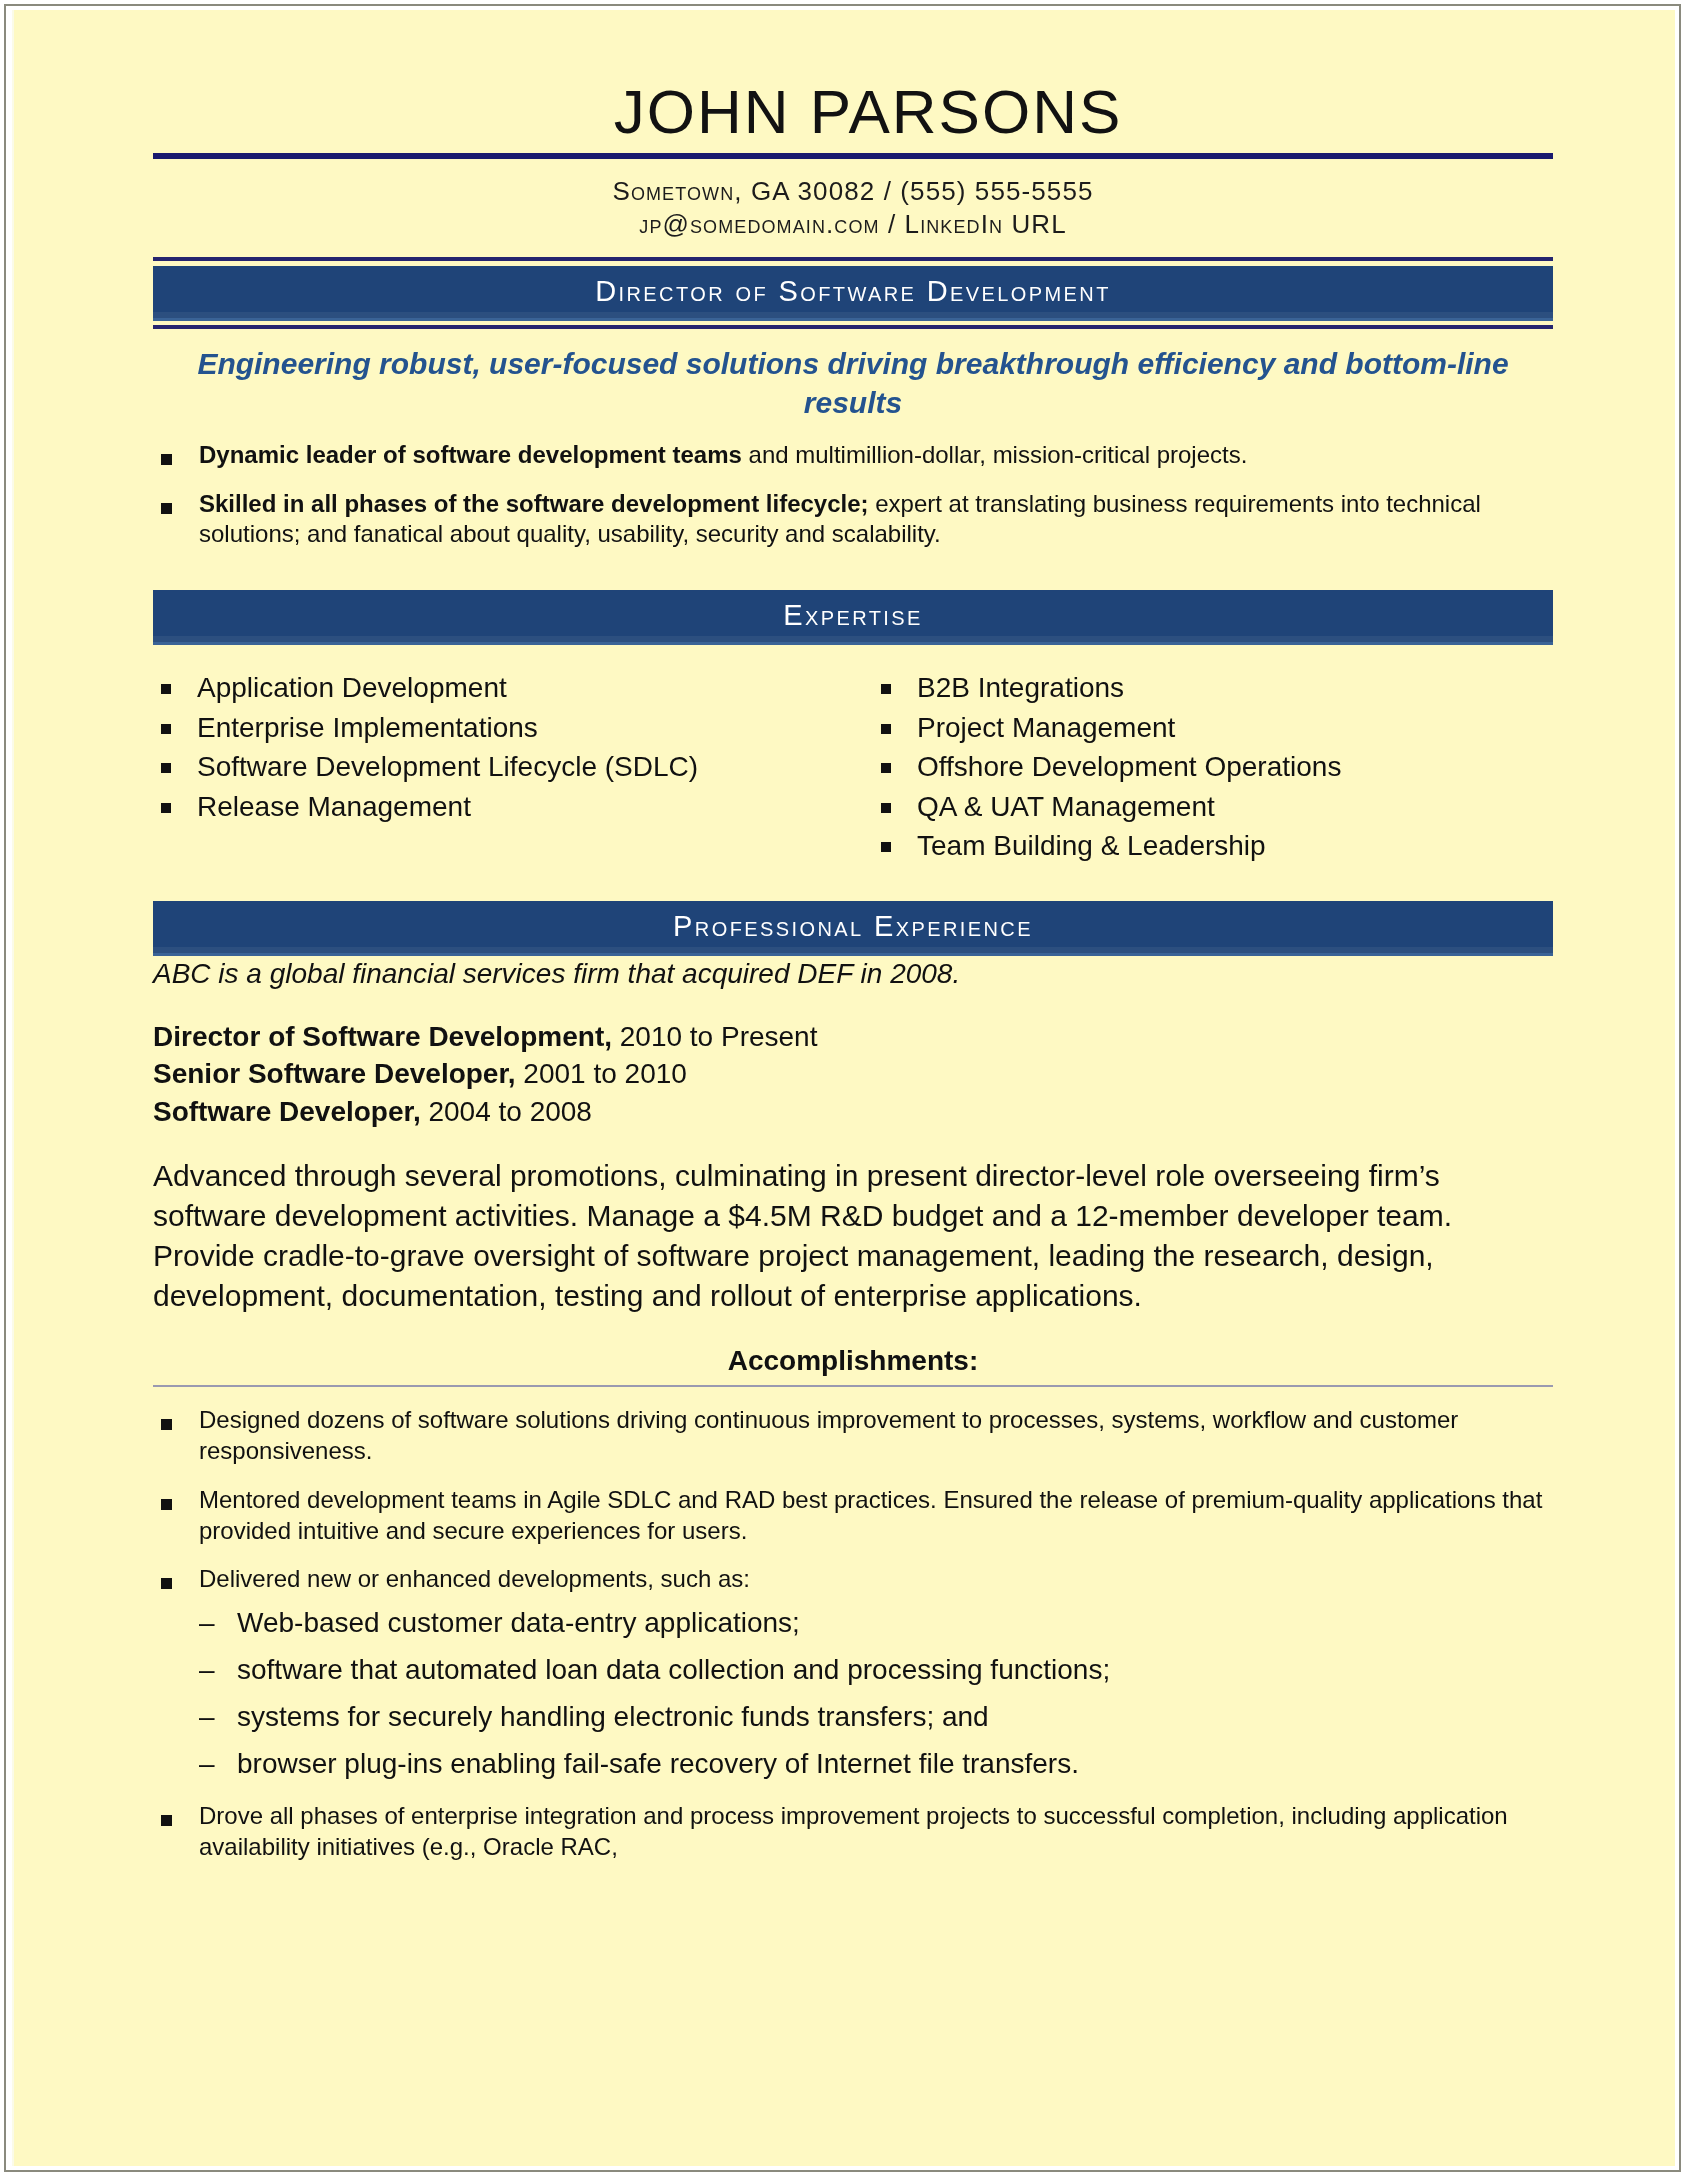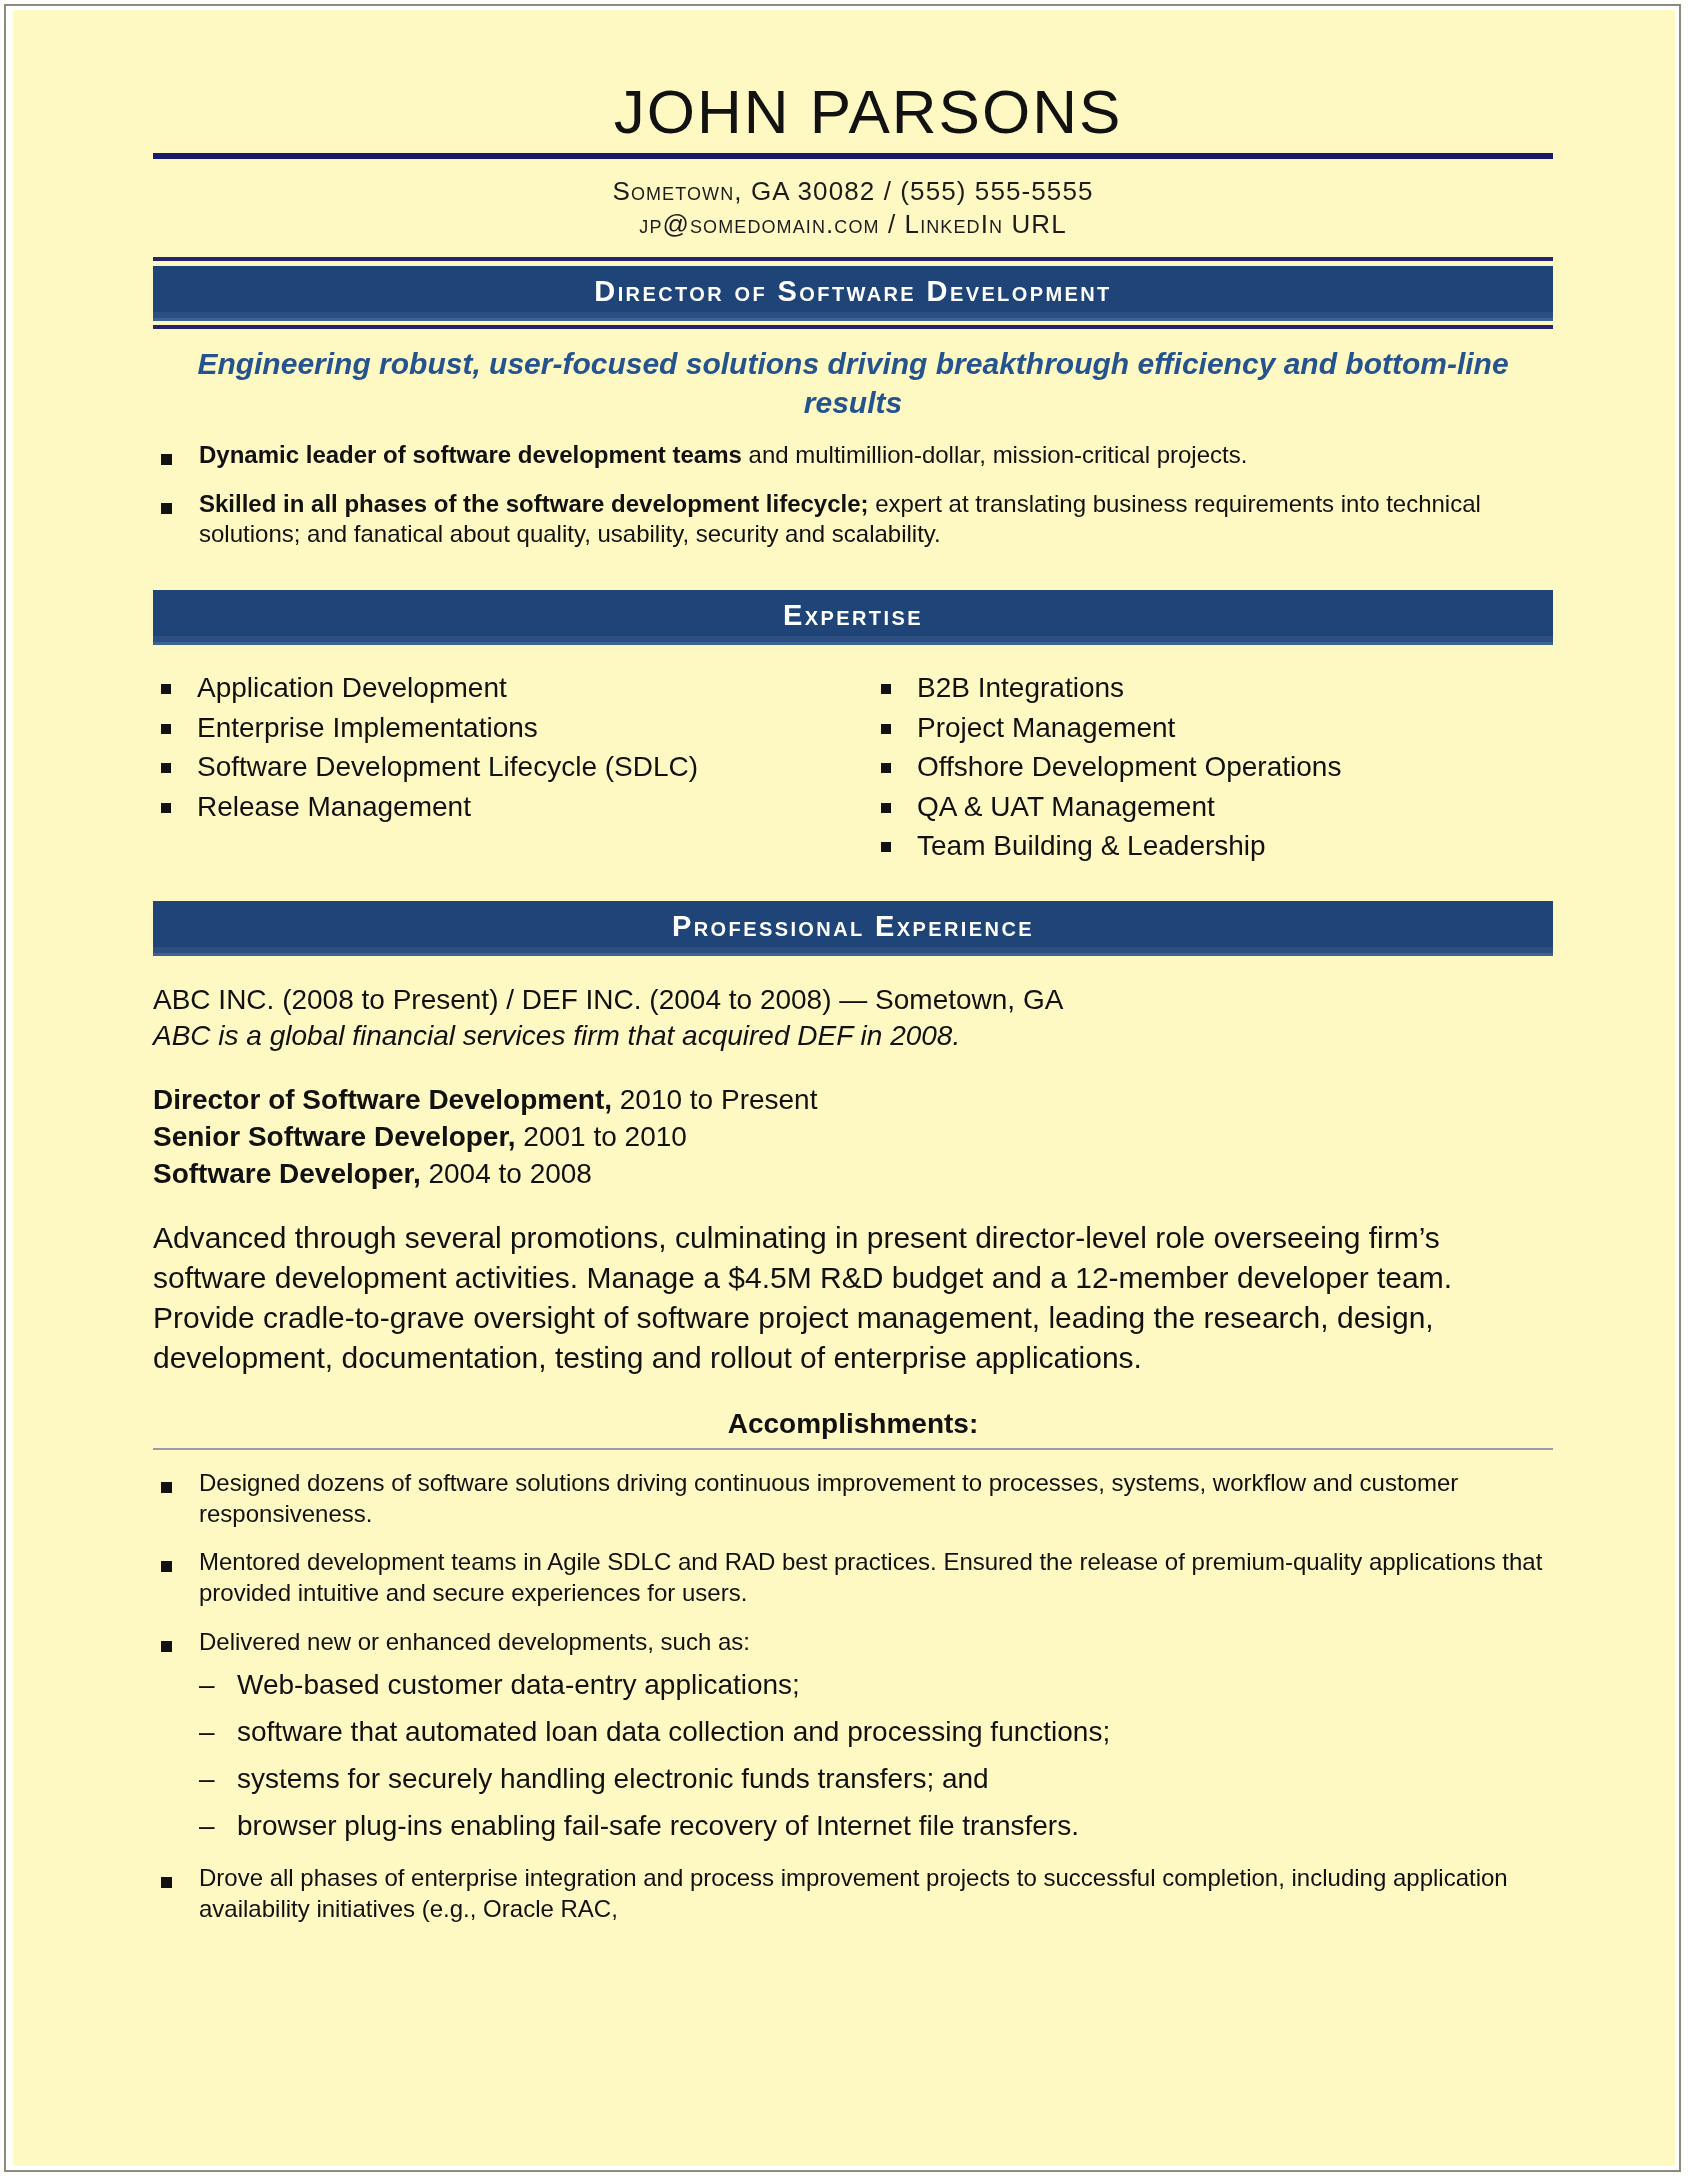--- a/index.html
+++ b/index.html
@@ -73,21 +73,21 @@
     margin-top: 16px;
   }
 
   
   .banner {
     background: #1f4478;
     color: #ffffff;
     text-align: center;
     font-size: 29px;
     font-variant: small-caps;
-    font-weight: bold;
+    font-weight: normal;
     letter-spacing: 2.4px;
     padding: 9px 0 10px 0;
     border-bottom: 3px solid #3a6396;
     box-shadow: inset 0 -6px 0 rgba(255,255,255,0.06);
   }
   .banner-wrap { margin-top: 5px; }
   .banner-under {
     height: 4px;
     background: #25256f;
     margin-top: 4px;
@@ -275,21 +275,20 @@
             <li>QA &amp; UAT Management</li>
             <li>Team Building &amp; Leadership</li>
           </ul>
         </div>
       </div>
 
       <div class="banner-wrap" style="margin-top:36px;">
         <div class="banner">Professional Experience</div>
       </div>
 
-      <div class="company">ABC INC. (2008 to Present) / DEF INC. (2004 to 2008) — Sometown, GA</div>
       <div class="company-note">ABC is a global financial services firm that acquired DEF in 2008.</div>
 
       <div class="titles">
         <div class="title-line">
           <b>Director of Software Development,</b><span> 2010 to Present</span>
         </div>
         <div class="title-line">
           <b>Senior Software Developer,</b><span> 2001 to 2010</span>
         </div>
         <div class="title-line">

